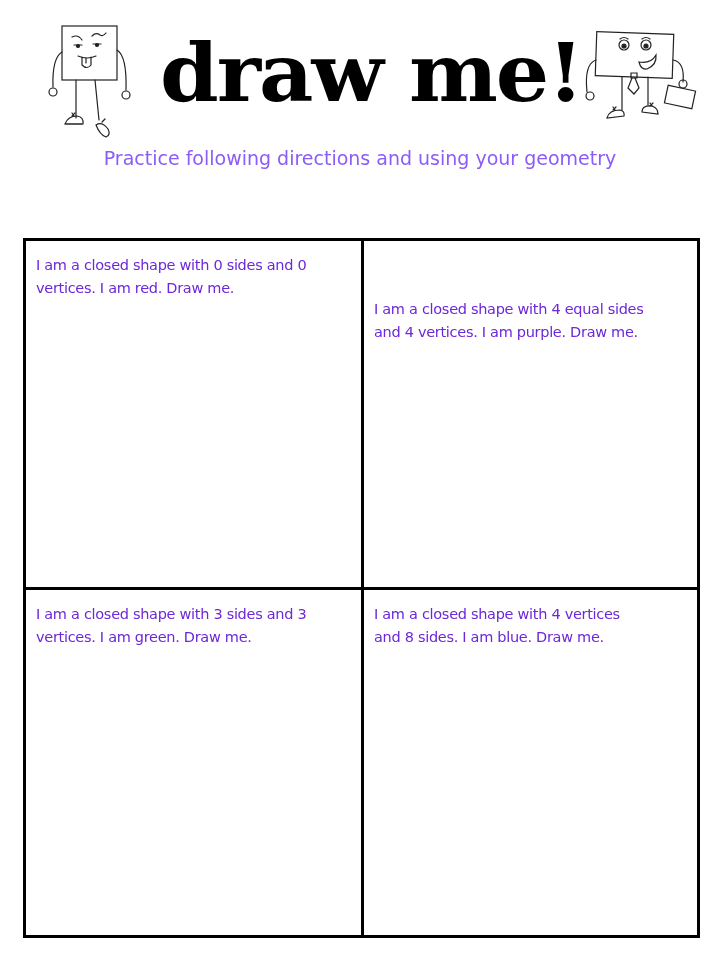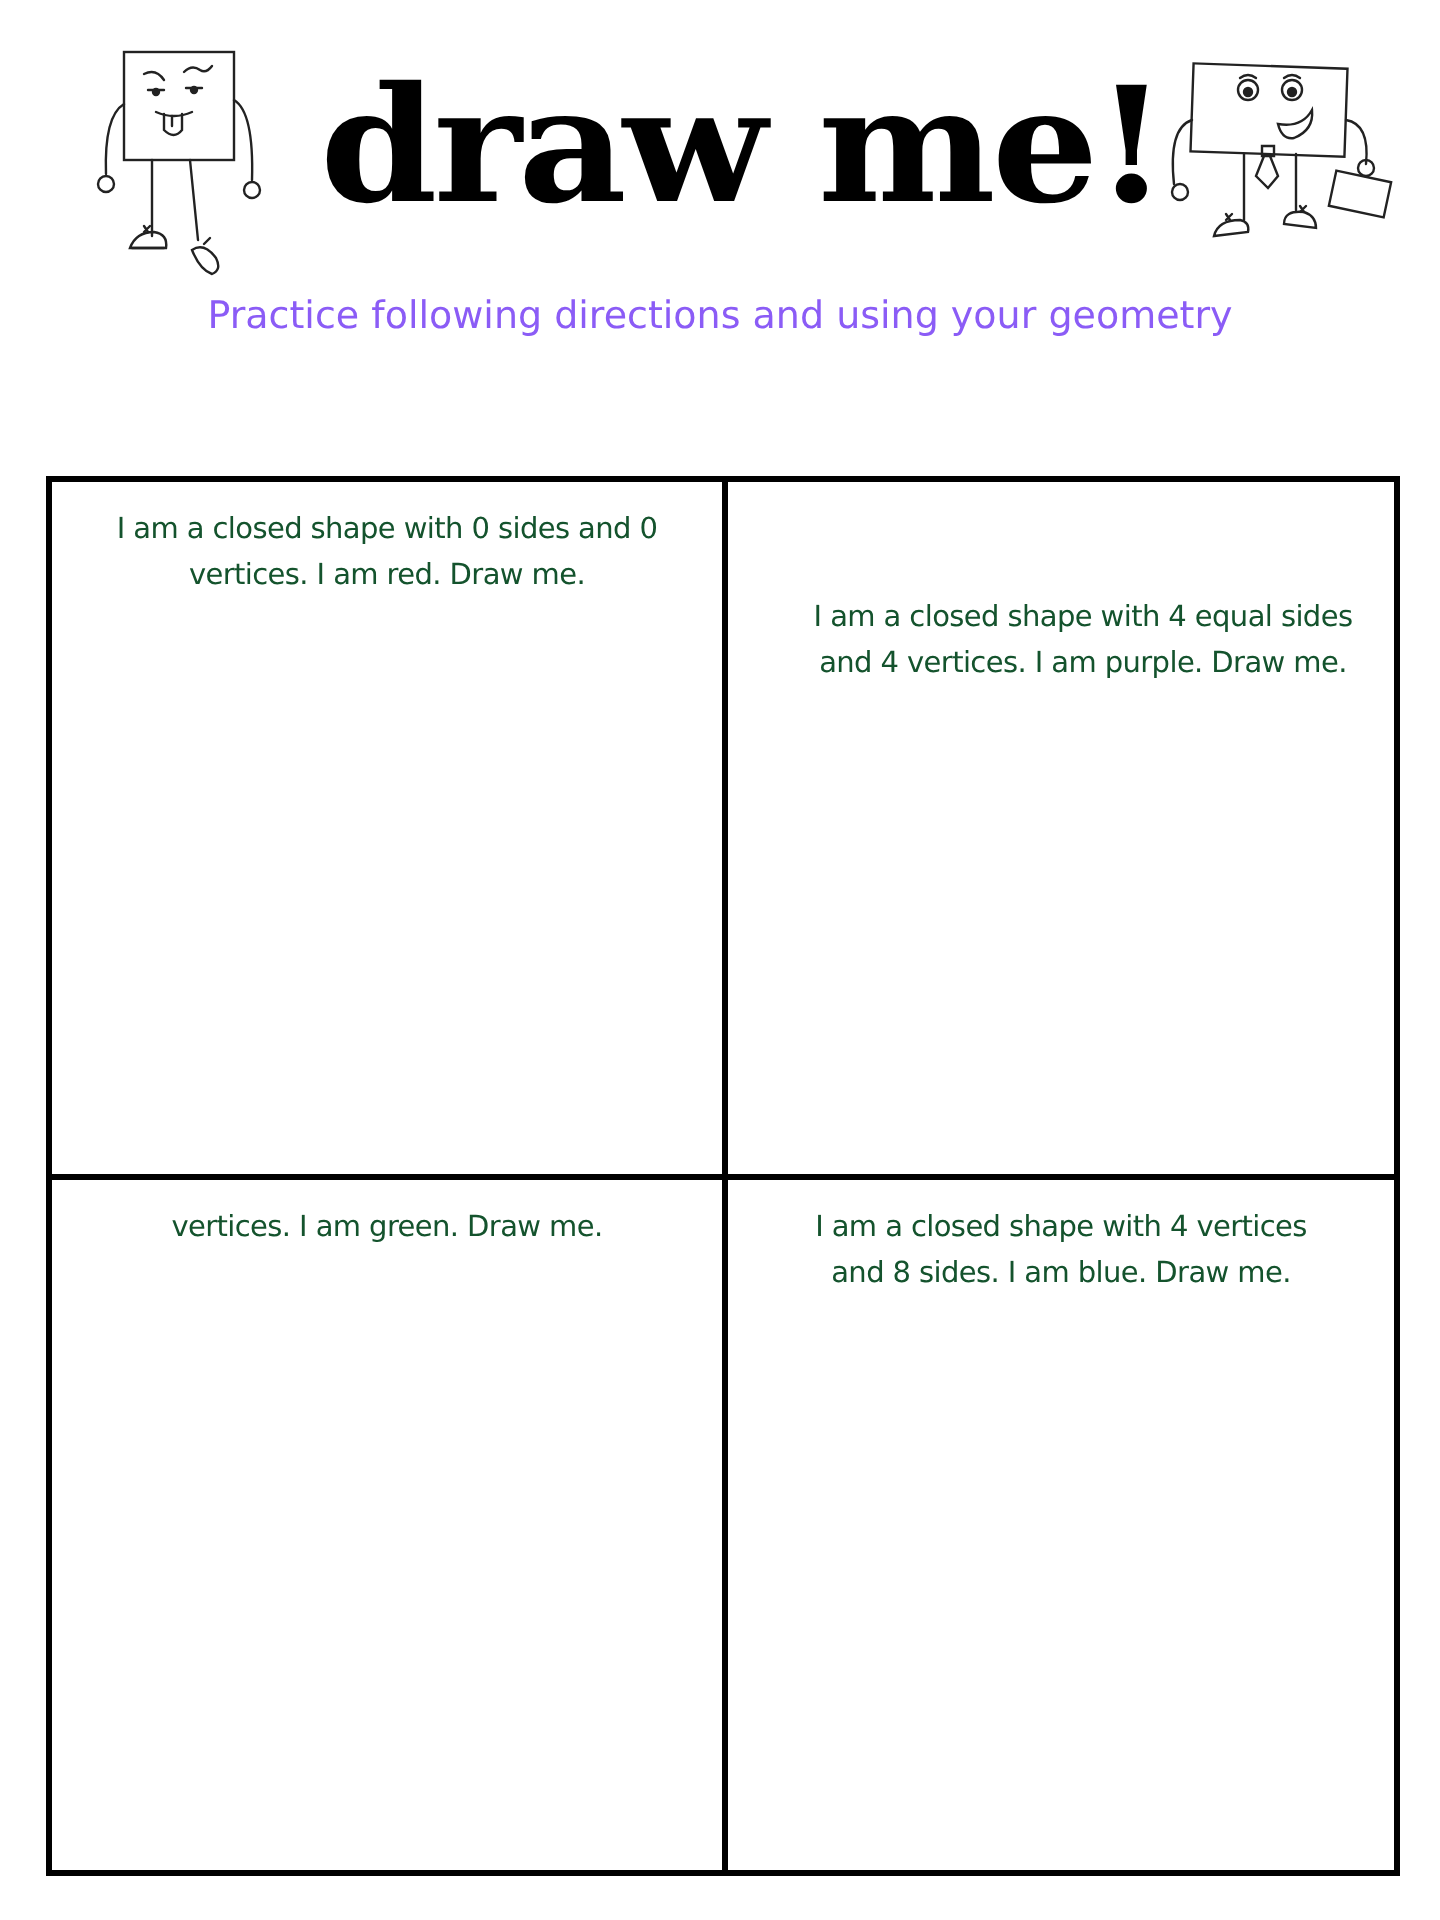--- a/index.html
+++ b/index.html
@@ -14,22 +14,22 @@
   .char-right { position: absolute; left: 580px; top: 30px; width: 120px; height: 100px; }
   .subtitle { position: absolute; left: 40px; top: 143px; width: 640px; text-align: center;
               font-family: "DejaVu Sans", sans-serif; font-size: 19px; line-height: 30px;
               color: #8b5cf6; }
   .subtitle div { white-space: nowrap; }
   .grid { position: absolute; left: 23px; top: 238px; width: 677px; height: 700px;
           box-sizing: border-box; border: 3px solid #000; }
   .vline { position: absolute; left: 335px; top: 0; width: 3px; height: 100%; background: #000; }
   .hline { position: absolute; left: 0; top: 346px; width: 100%; height: 3px; background: #000; }
   .cell { position: absolute; box-sizing: border-box; padding: 13px 10px 0 10px;
-          text-align: center; font-family: "DejaVu Sans", sans-serif; font-size: 14.5px;
-          line-height: 23px; color: #14532d; letter-spacing: -0.3px; }
+          text-align: left; font-family: "DejaVu Sans", sans-serif; font-size: 14.5px;
+          line-height: 23px; color: #6d28d9; letter-spacing: -0.3px; }
   .cell .line { white-space: nowrap; display: block; }
   .c0 { left: 0; top: 0; width: 335px; height: 346px; }
   .c1 { left: 338px; top: 0; width: 355px; height: 346px; margin-top: 44px; }
   .c2 { left: 0; top: 349px; width: 335px; height: 345px; }
   .c3 { left: 338px; top: 349px; width: 333px; height: 345px; }
   .draw-area { position: absolute; left: 0; right: 0; top: 70px; bottom: 0; }
 </style>
 </head>
 <body>
 
@@ -95,20 +95,21 @@
     <span class="line">I am a closed shape with 0 sides and 0</span>
     <span class="line">vertices. I am red. Draw me.</span>
     <div class="draw-area"></div>
   </div>
   <div class="cell c1">
     <span class="line">I am a closed shape with 4 equal sides</span>
     <span class="line">and 4 vertices. I am purple.  Draw me.</span>
     <div class="draw-area"></div>
   </div>
   <div class="cell c2">
+    <span class="line">I am a closed shape with 3 sides and 3</span>
     <span class="line">vertices. I am green.  Draw me.</span>
     <div class="draw-area"></div>
   </div>
   <div class="cell c3">
     <span class="line">I am a closed shape with 4 vertices</span>
     <span class="line">and 8 sides.  I am blue.  Draw me.</span>
     <div class="draw-area"></div>
   </div>
 </div>
 

